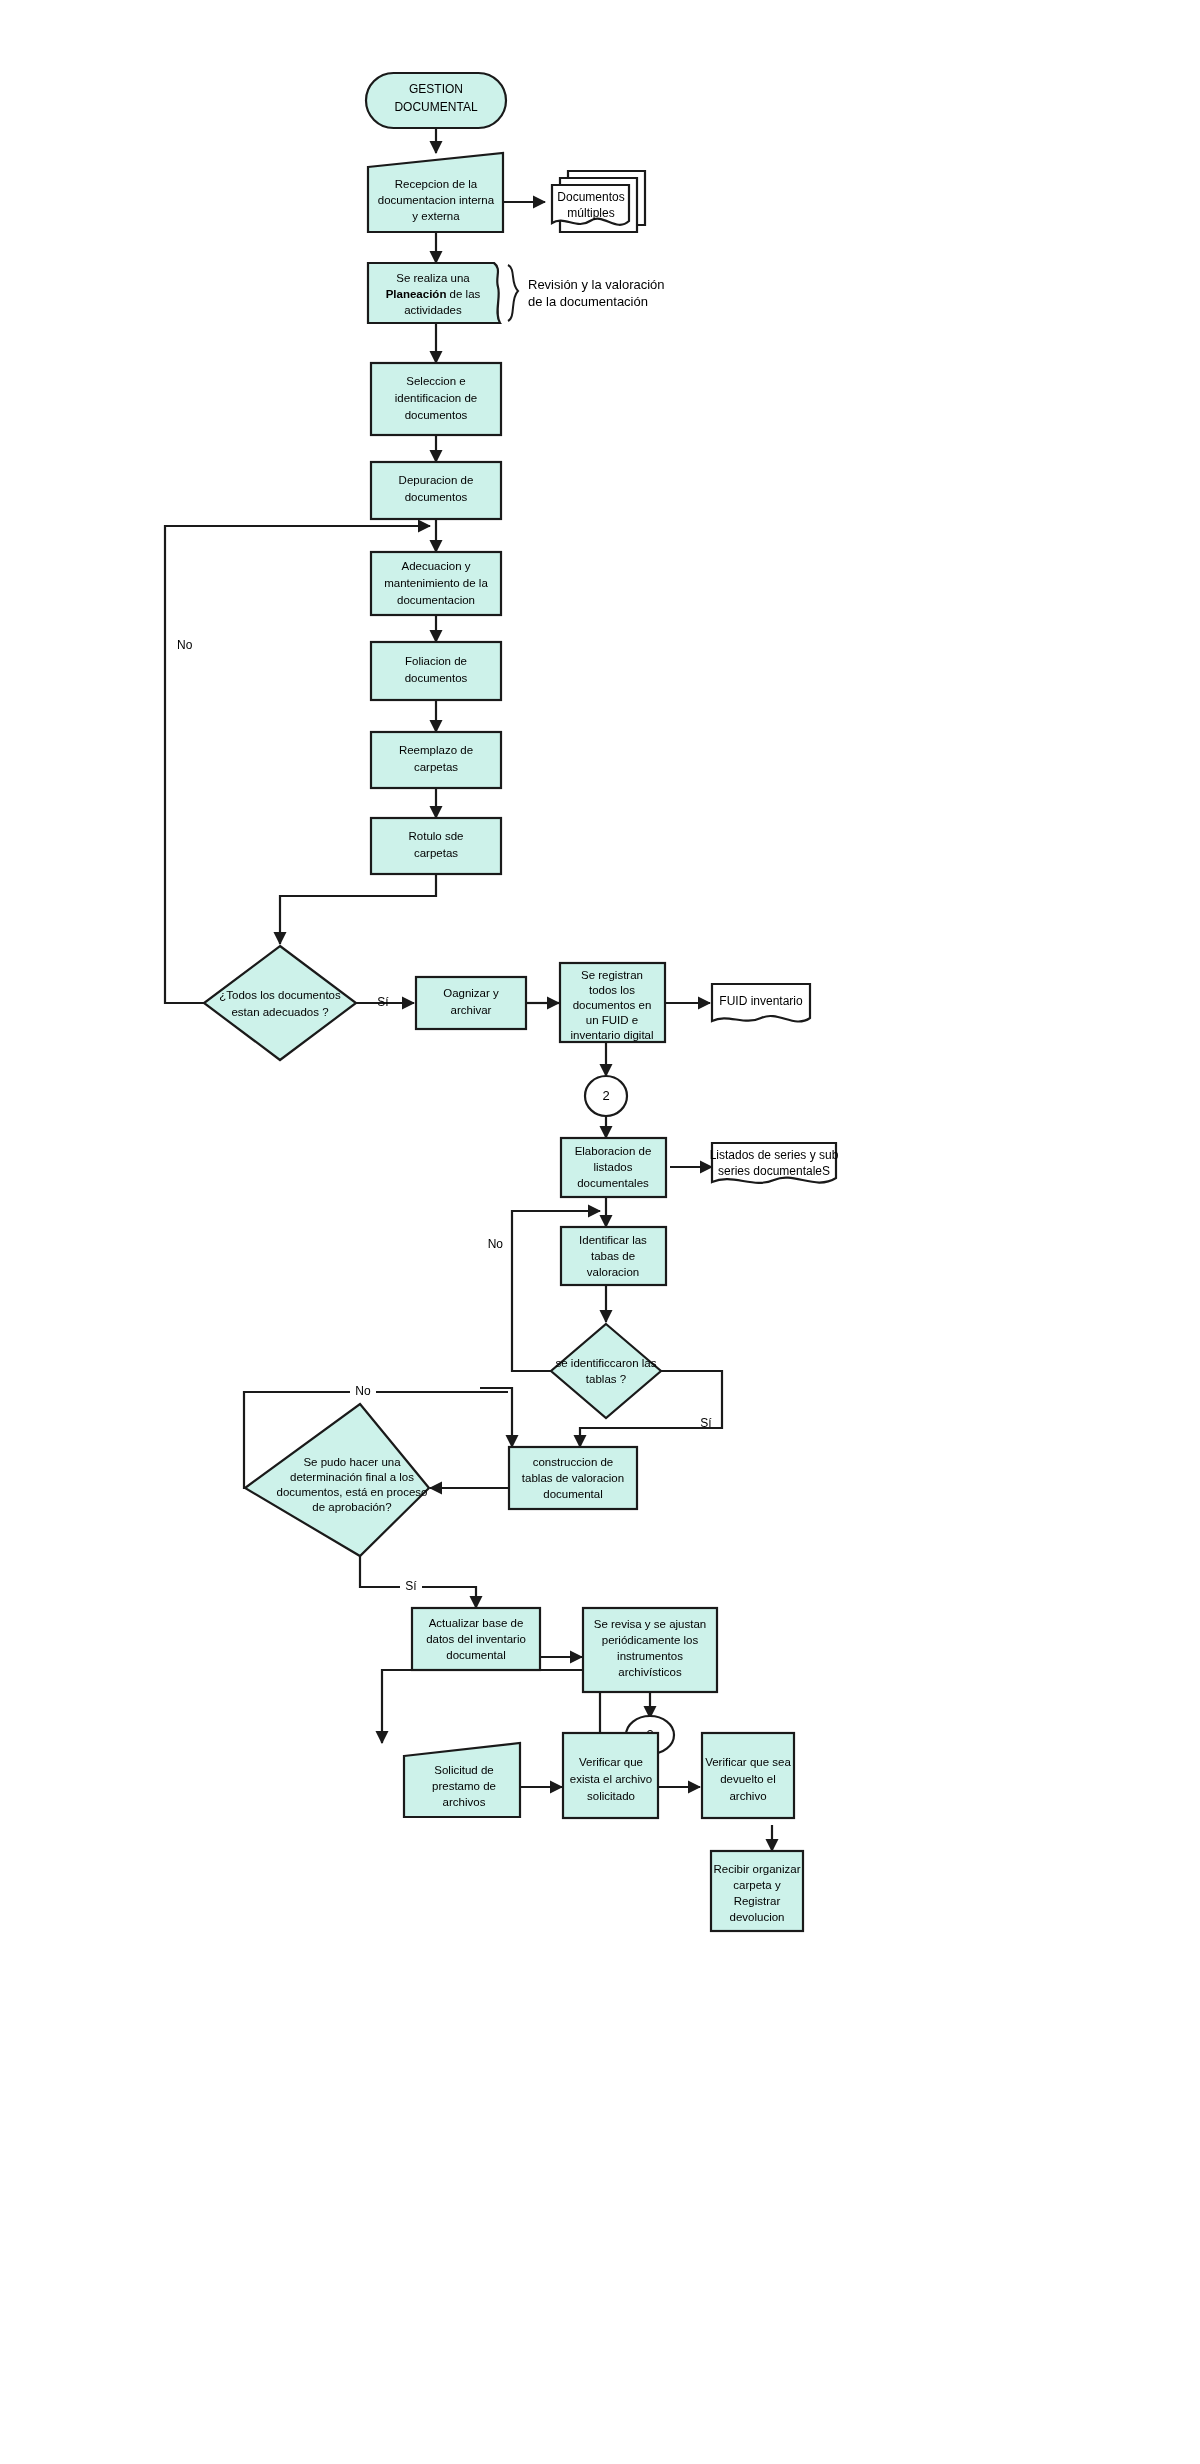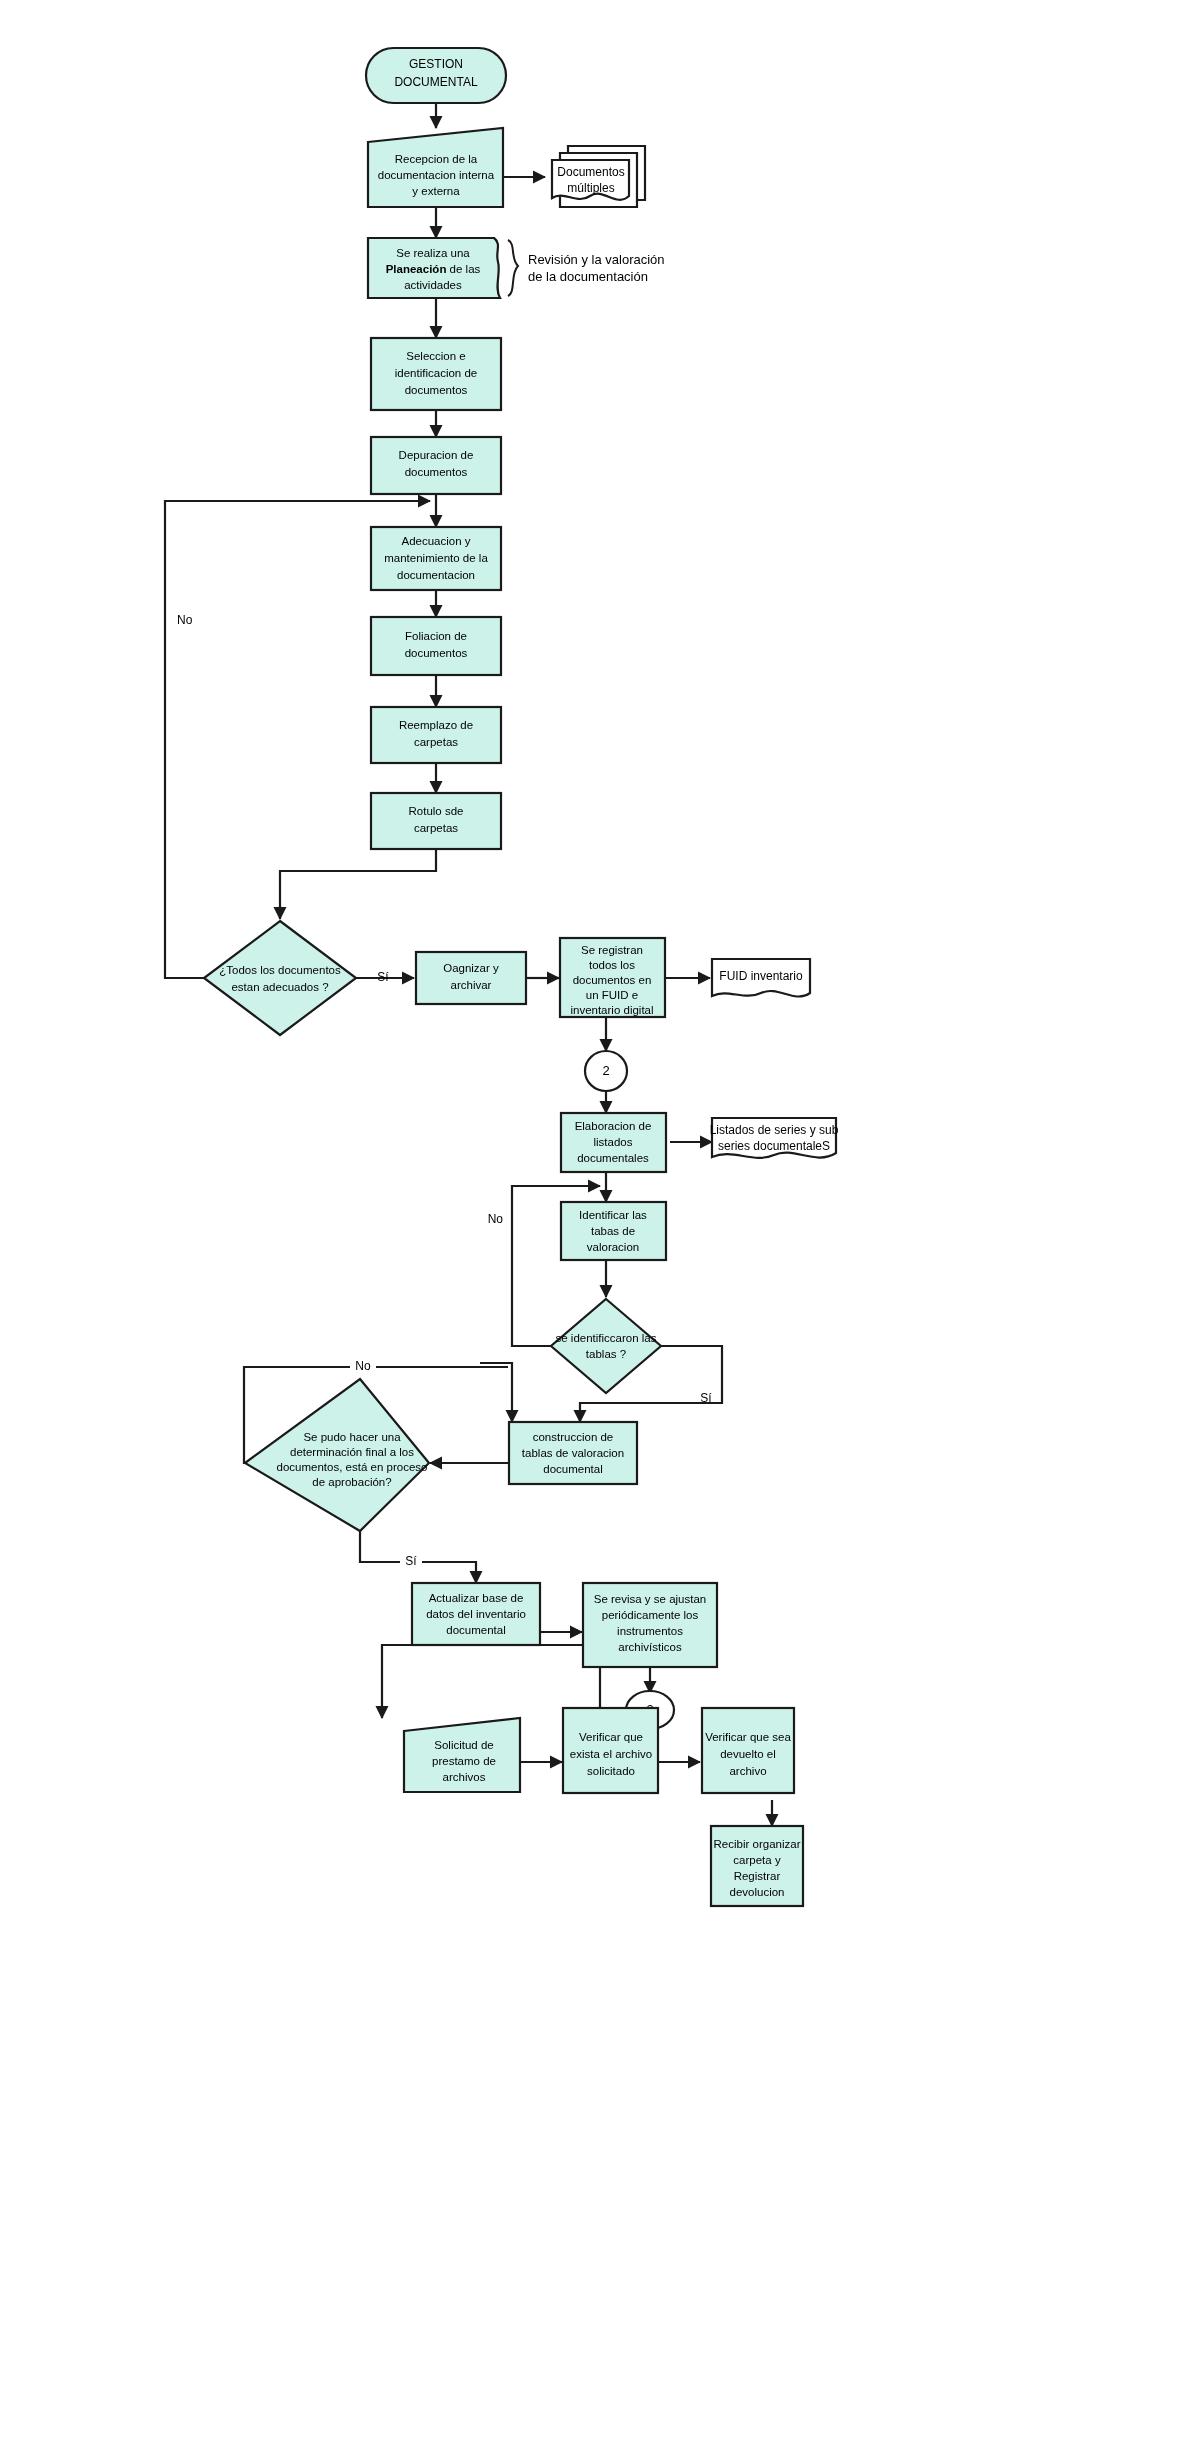--- a/index.html
+++ b/index.html
@@ -11,20 +11,21 @@
   body {
     width: 1200px;
     height: 2464px;
     font-family: "Liberation Sans", sans-serif;
     overflow: hidden;
   }
   #flow-root {
     position: relative;
     width: 1200px;
     height: 1752px;
+    margin-top: 25px;
   }
   svg.flow {
     display: block;
     width: 1200px;
     height: 2464px;
   }
   .shape {
     fill: #cdf2ea;
     stroke: #1a1a1a;
     stroke-width: 2.2;

